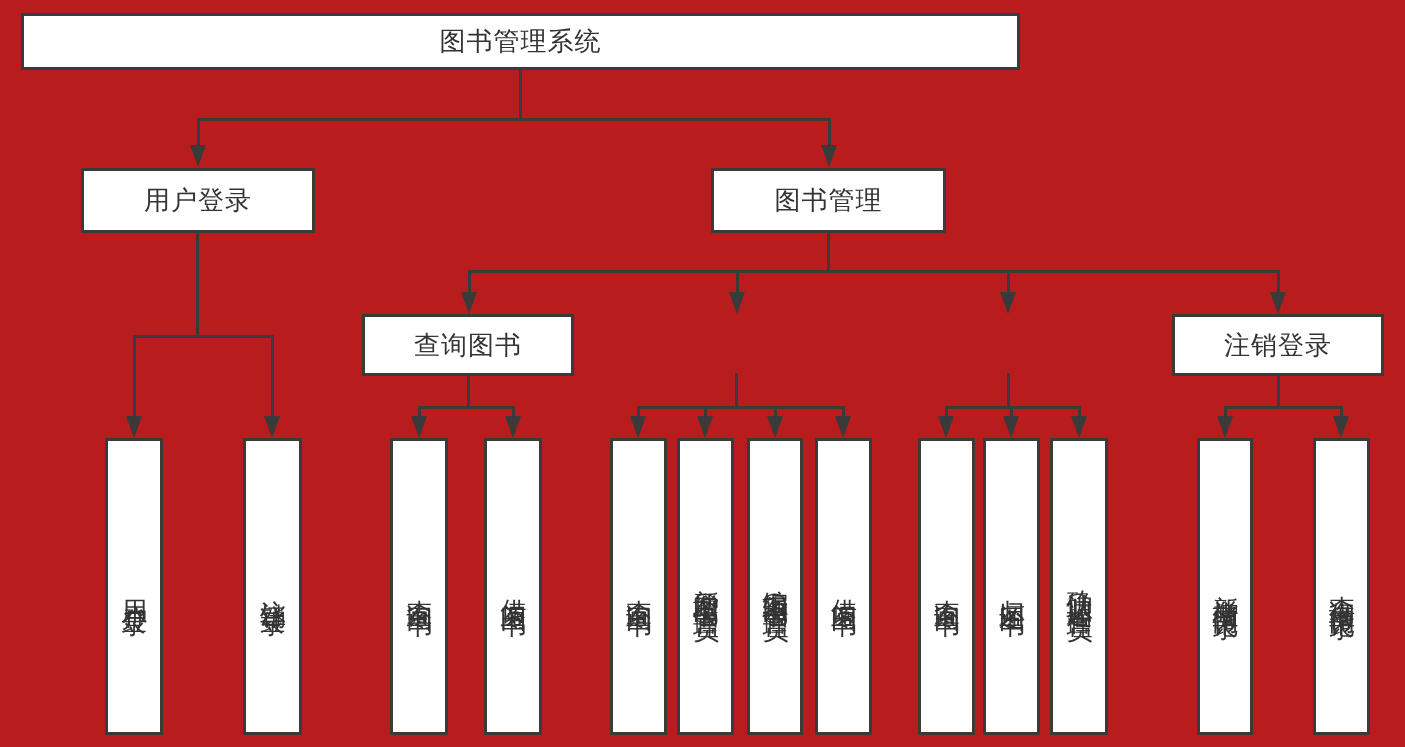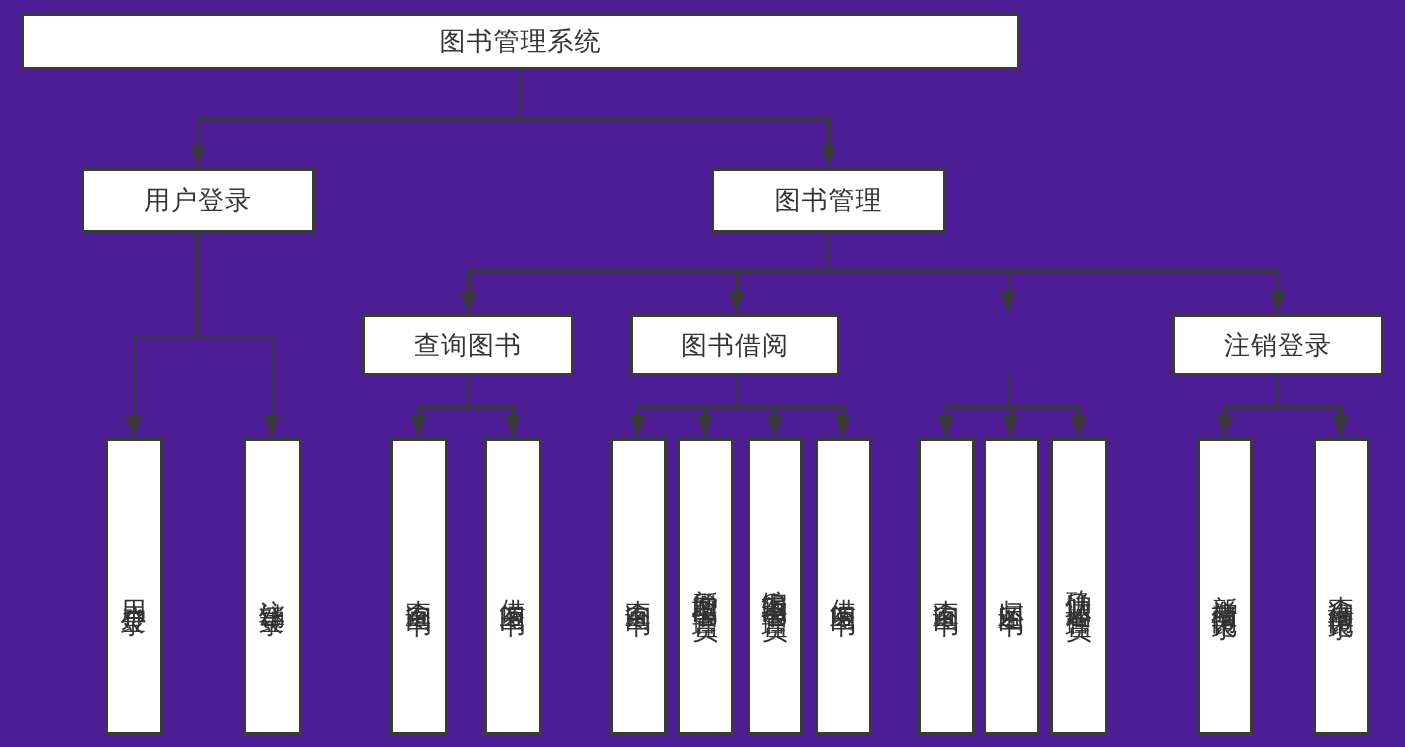--- a/index.html
+++ b/index.html
@@ -1,21 +1,21 @@
 <!DOCTYPE html>
 <html><head>
 <meta charset="utf-8">
 <style>
   html, body { margin: 0; padding: 0; background: #ffffff; }
   .canvas {
     position: relative;
     width: 1405px;
     height: 747px;
-    background: #4c1d95;
-    font-family: Liberation Sans, sans-serif;
+    background: #b91c1c;
+    font-family: Liberation Serif, serif;
     overflow: hidden;
   }
   .box {
     position: absolute;
     box-sizing: border-box;
     border: 3px solid #3a3a3a;
     background: #ffffff;
     color: #333333;
     display: flex;
     align-items: center;
@@ -81,21 +81,20 @@
   <div class="vl" style="left:468px;top:270px;height:24px"></div>
   <div class="ah" style="left:461px;top:292px"></div>
   <div class="vl" style="left:736px;top:270px;height:24px"></div>
   <div class="ah" style="left:729px;top:292px"></div>
   <div class="vl" style="left:1007px;top:270px;height:24px"></div>
   <div class="ah" style="left:1000px;top:292px"></div>
   <div class="vl" style="left:1277px;top:270px;height:24px"></div>
   <div class="ah" style="left:1270px;top:292px"></div>
 
   <div class="box hbox" style="left:362px;top:314px;width:212px;height:62px">查询图书</div>
-  <div class="box hbox" style="left:630px;top:314px;width:210px;height:62px">图书借阅</div>
   <div class="box hbox" style="left:1172px;top:314px;width:212px;height:62px">注销登录</div>
 
   <div class="vl" style="left:467px;top:373px;height:36px"></div>
   <div class="hl" style="left:418px;top:406px;width:97px"></div>
   <div class="vl" style="left:418px;top:406px;height:12px"></div>
   <div class="ah" style="left:411px;top:416px"></div>
   <div class="vl" style="left:512px;top:406px;height:12px"></div>
   <div class="ah" style="left:505px;top:416px"></div>
 
   <div class="vl" style="left:735px;top:373px;height:36px"></div>

